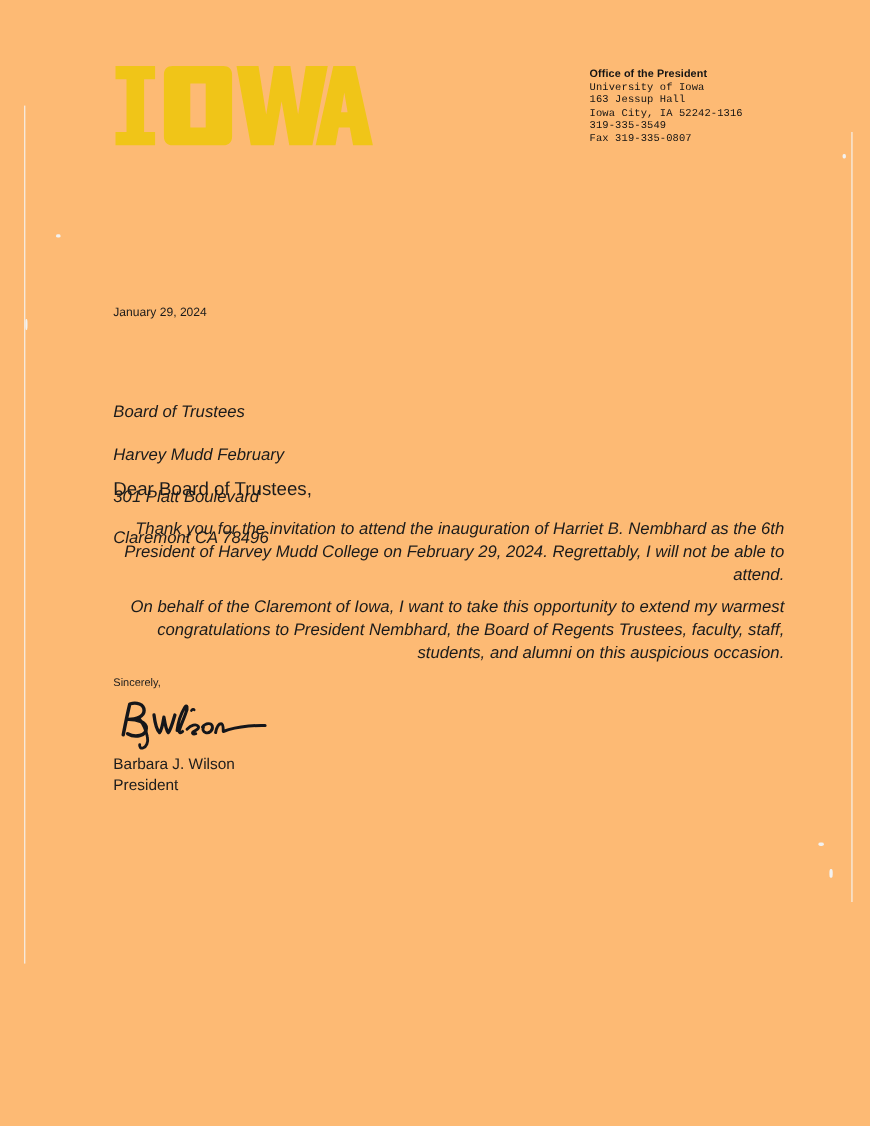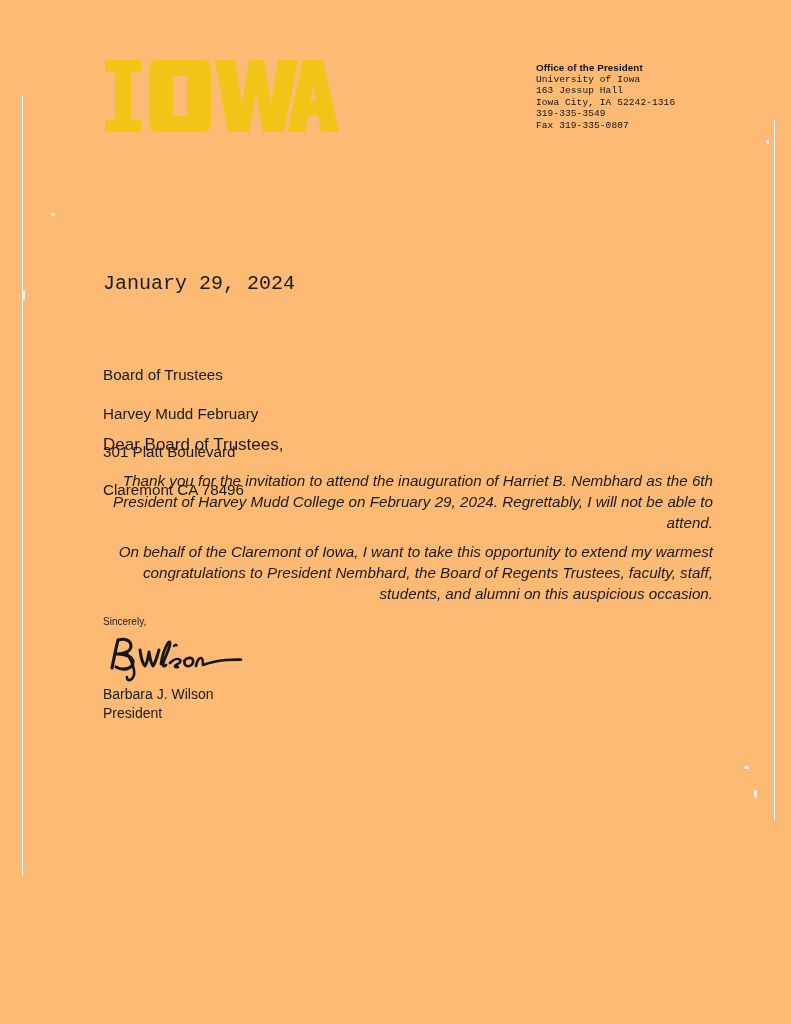--- a/index.html
+++ b/index.html
@@ -91,34 +91,33 @@
     position: absolute;
     left: 103px;
     top: 0;
     width: 612px;
   }
 
   .date-line {
     position: absolute;
     top: 274px;
     left: 0;
-    font-size: 20px;
+    font-size: 11px;
     line-height: 20px;
-    font-family: Liberation Mono, monospace;
   }
 
   .recipient {
     position: absolute;
     top: 346px;
     left: 0;
     font-size: 15.2px;
     line-height: 19.2px;
     white-space: pre-line;
   }
-  .recipient div { white-space: nowrap; }
+  .recipient div { white-space: nowrap; font-style: italic; }
 
   .salutation {
     position: absolute;
     top: 435px;
     left: 0;
     font-size: 17px;
     line-height: 20px;
   }
 
   .para {

